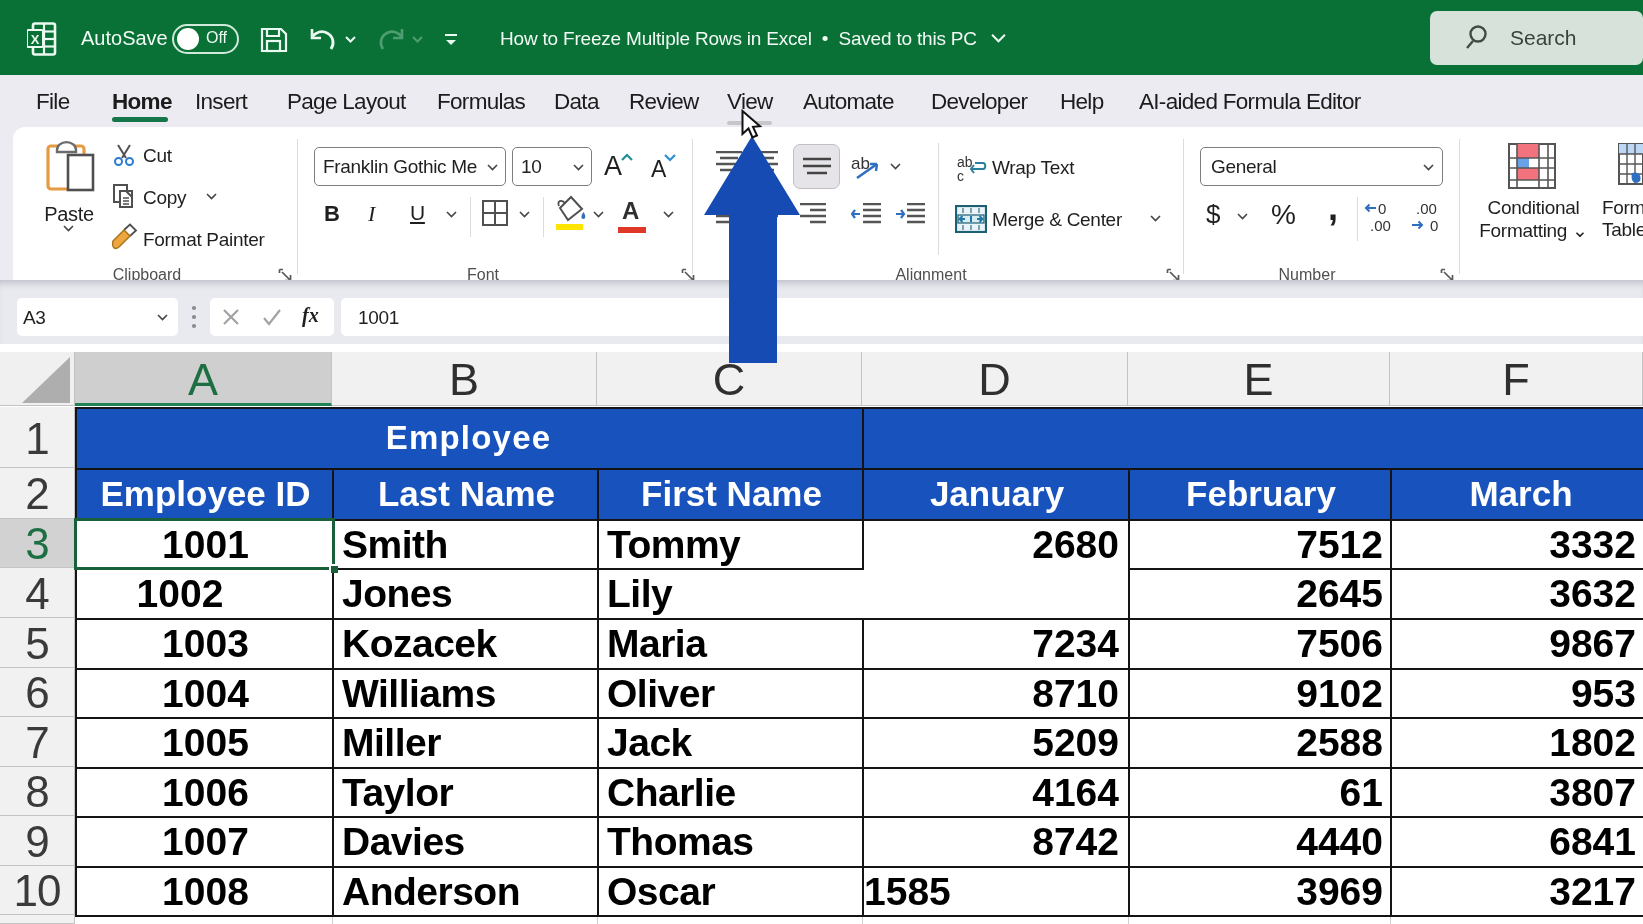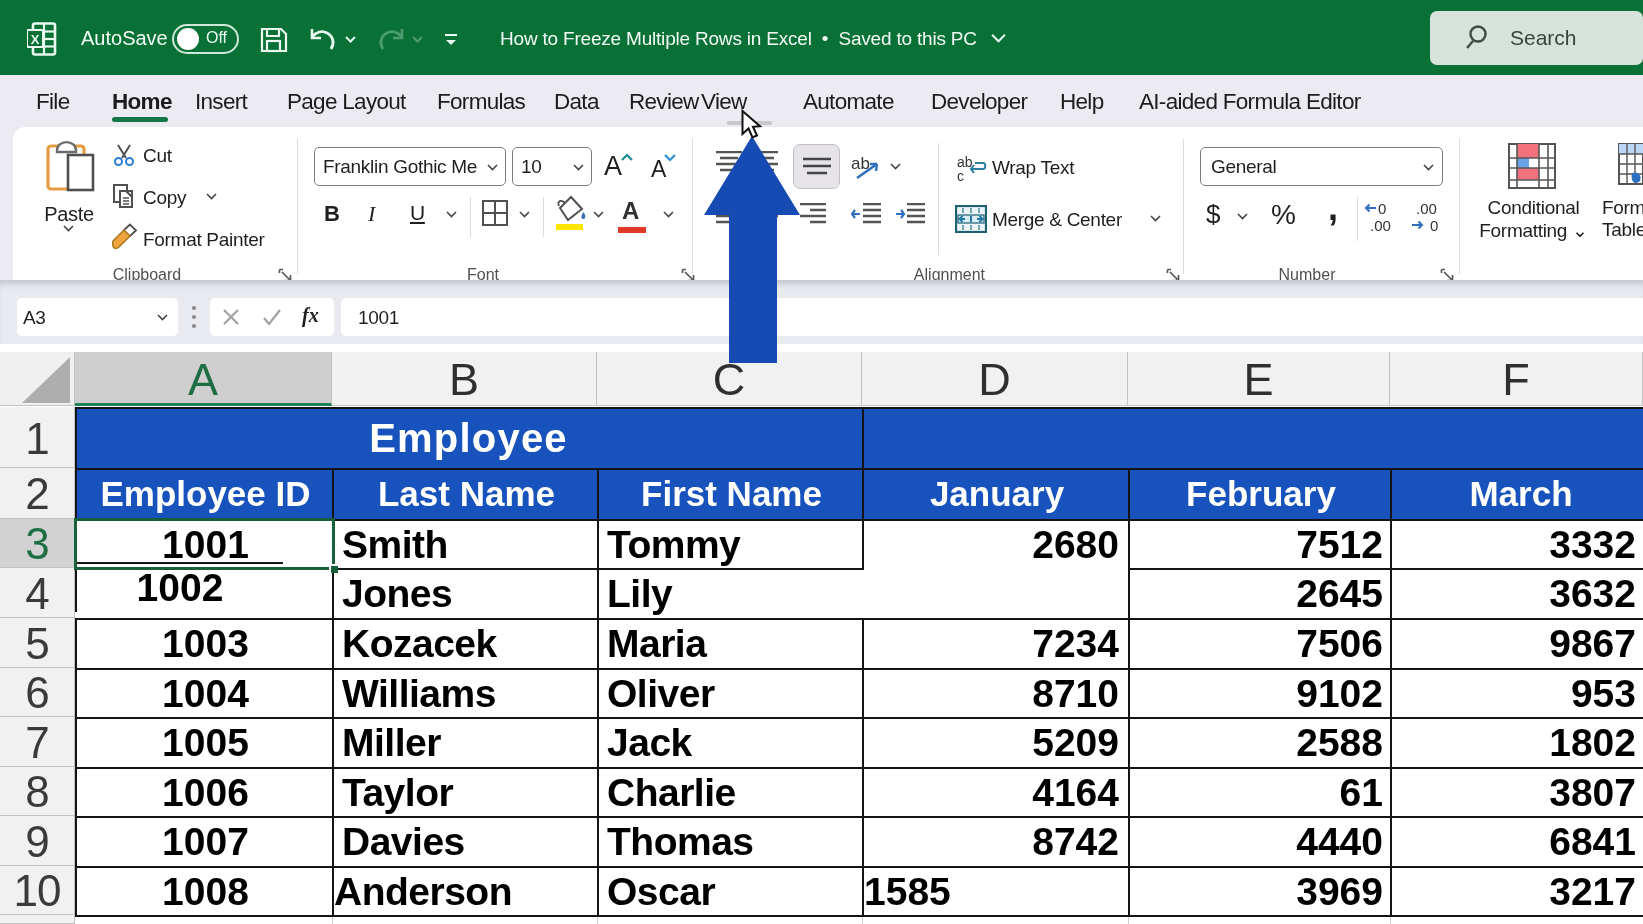--- a/index.html
+++ b/index.html
@@ -103,21 +103,21 @@
 </div>
 <div class="abs" id="menubar">
   <span class="tab" style="left:36px;">File</span>
   <span class="tab" style="left:112px;font-weight:bold;">Home</span>
   <div class="abs" style="left:112px;top:42px;width:56px;height:5px;background:#15764a;border-radius:3px;"></div>
   <span class="tab" style="left:195px;">Insert</span>
   <span class="tab" style="left:287px;">Page Layout</span>
   <span class="tab" style="left:437px;">Formulas</span>
   <span class="tab" style="left:554px;">Data</span>
   <span class="tab" style="left:629px;">Review</span>
-  <span class="tab" style="left:701px;">View</span>
+  <span class="tab" style="left:727px;">View</span>
   <div class="abs" style="left:727px;top:46px;width:45px;height:4px;background:#c6c6cb;border-radius:2px;"></div>
   <span class="tab" style="left:803px;">Automate</span>
   <span class="tab" style="left:931px;">Developer</span>
   <span class="tab" style="left:1060px;">Help</span>
   <span class="tab" style="left:1139px;">AI-aided Formula Editor</span>
 </div>
 <div class="abs" id="ribbon">
 
   <svg class="abs" style="left:44px;top:11px" width="52" height="56" viewBox="0 0 52 56">
     <rect x="4" y="8" width="36" height="43" rx="3" fill="none" stroke="#e59b41" stroke-width="3.2"></rect>
@@ -263,21 +263,21 @@
   <svg class="abs" style="left:955px;top:78px" width="32" height="28" viewBox="0 0 32 28">
     <rect x="1" y="1" width="30" height="26" fill="#eaf4f8" stroke="#1d5f74" stroke-width="2.2"></rect>
     <path d="M8 3 v5 m8 -5 v5 M8 20 v5 m8 -5 v5 M24 3 v5 M24 20 v5" stroke="#4d8195" stroke-width="1.4"></path>
     <rect x="3" y="10" width="26" height="8" fill="#d8ecf4" stroke="#1d5f74" stroke-width="1.2"></rect>
     <path d="M10 14 l-5 0 m2.5 -3 l-3 3 l3 3 M22 14 l5 0 m-2.5 -3 l3 3 l-3 3 M16 11 v6" stroke="#2178a5" stroke-width="2" fill="none"></path>
   </svg>
   <div class="rtext" style="left:992px;top:82px;">Merge &amp; Center</div>
   <svg class="chev" style="left:1150px;top:88px" viewBox="0 0 11 7">
       <path d="M1 1 l4.5 4.5 L10 1" fill="none" stroke="#444" stroke-width="1.6"></path>
     </svg>
-  <div class="glabel" style="left:785px;text-align:right;">Alignment</div>
+  <div class="glabel" style="left:831px;">Alignment</div>
   <svg class="launcher" style="left:1166px;" viewBox="0 0 14 14">
       <path d="M1.5 1.5 h3.5 M1.5 1.5 v3.5 M4 4 l7.5 7.5 M12.5 7 v5.5 H7" stroke="#585858" stroke-width="1.7" fill="none"></path>
     </svg>
   <div class="rsep" style="left:1183px;"></div>
 
   <div class="combo" style="left:1200px;top:20px;width:243px;height:39px;">
     <span class="rtext" style="left:10px;top:8px;">General</span>
     <svg class="chev" style="left:222px;top:16px" viewBox="0 0 11 7">
         <path d="M1 1 l4.5 4.5 L10 1" fill="none" stroke="#444" stroke-width="1.6"></path>
       </svg>
@@ -375,37 +375,37 @@
   <div class="rowhead" style="top:266px;height:50px;line-height:51px;">5</div>
   <div class="rowhead" style="top:316px;height:49px;line-height:50px;">6</div>
   <div class="rowhead" style="top:365px;height:50px;line-height:51px;">7</div>
   <div class="rowhead" style="top:415px;height:49px;line-height:50px;">8</div>
   <div class="rowhead" style="top:464px;height:50px;line-height:51px;">9</div>
   <div class="rowhead" style="top:514px;height:49px;line-height:50px;">10</div>
   <div class="rowhead" style="top:563px;height:9px;">&nbsp;</div>
 
   <div class="bluecell" style="left:75px;top:55px;width:1568px;height:61px;"></div>
   <div class="abs" style="left:862px;top:55px;width:2px;height:61px;background:#141414;"></div>
-  <div class="abs" style="left:75px;top:55px;width:787px;height:61px;color:#fff;font-weight:bold;font-size:40px;letter-spacing:1.2px;text-align:center;line-height:62px;">Employee</div>
+  <div class="abs" style="left:75px;top:55px;width:787px;height:61px;color:#fff;font-weight:bold;font-size:33px;letter-spacing:1.2px;text-align:center;line-height:62px;">Employee</div>
 
   <div class="bluecell" style="left:75px;top:116px;width:259px;height:51px;font-size:35px;text-align:center;line-height:48px;">Employee ID</div>
   <div class="bluecell" style="left:332px;top:116px;width:267px;height:51px;font-size:35px;text-align:center;line-height:48px;">Last Name</div>
   <div class="bluecell" style="left:597px;top:116px;width:267px;height:51px;font-size:35px;text-align:center;line-height:48px;">First Name</div>
   <div class="bluecell" style="left:862px;top:116px;width:268px;height:51px;font-size:35px;text-align:center;line-height:48px;">January</div>
   <div class="bluecell" style="left:1128px;top:116px;width:264px;height:51px;font-size:35px;text-align:center;line-height:48px;">February</div>
   <div class="bluecell" style="left:1390px;top:116px;width:260px;height:51px;font-size:35px;text-align:center;line-height:48px;">March</div>
 
   <div class="dcell" style="left:75px;top:167px;width:259px;height:49px;text-align:center;line-height:47px;">1001</div>
   <div class="dcell" style="left:332px;top:167px;width:267px;height:49px;padding-left:8px;line-height:47px;letter-spacing:-0.5px;">Smith</div>
   <div class="dcell" style="left:597px;top:167px;width:267px;height:49px;padding-left:8px;line-height:47px;letter-spacing:-0.5px;">Tommy</div>
   <div class="dcell" style="left:862px;top:167px;width:268px;height:49px;text-align:right;padding-right:11px;line-height:47px;">2680</div>
   <div class="dcell" style="left:1128px;top:167px;width:264px;height:49px;text-align:right;padding-right:9px;line-height:47px;">7512</div>
   <div class="dcell" style="left:1390px;top:167px;width:260px;height:49px;text-align:right;padding-right:14px;line-height:47px;">3332</div>
 
-  <div class="dcell" style="left:75px;top:210px;width:208px;height:50px;text-align:center;line-height:48px;">1002</div>
+  <div class="dcell" style="left:75px;top:216px;width:208px;height:50px;text-align:center;line-height:48px;">1002</div>
   <div class="dcell" style="left:332px;top:216px;width:267px;height:50px;padding-left:8px;line-height:48px;letter-spacing:-0.5px;">Jones</div>
   <div class="dcell" style="left:597px;top:216px;width:267px;height:50px;padding-left:8px;line-height:48px;letter-spacing:-0.5px;">Lily</div>
   <div class="dcell" style="left:1128px;top:216px;width:264px;height:50px;text-align:right;padding-right:9px;line-height:48px;">2645</div>
   <div class="dcell" style="left:1390px;top:216px;width:260px;height:50px;text-align:right;padding-right:14px;line-height:48px;">3632</div>
 
   <div class="dcell" style="left:75px;top:266px;width:259px;height:50px;text-align:center;line-height:48px;">1003</div>
   <div class="dcell" style="left:332px;top:266px;width:267px;height:50px;padding-left:8px;line-height:48px;letter-spacing:-0.5px;">Kozacek</div>
   <div class="dcell" style="left:597px;top:266px;width:267px;height:50px;padding-left:8px;line-height:48px;letter-spacing:-0.5px;">Maria</div>
   <div class="dcell" style="left:862px;top:266px;width:268px;height:50px;text-align:right;padding-right:11px;line-height:48px;">7234</div>
   <div class="dcell" style="left:1128px;top:266px;width:264px;height:50px;text-align:right;padding-right:9px;line-height:48px;">7506</div>
@@ -433,21 +433,21 @@
   <div class="dcell" style="left:1390px;top:415px;width:260px;height:49px;text-align:right;padding-right:14px;line-height:47px;">3807</div>
 
   <div class="dcell" style="left:75px;top:464px;width:259px;height:50px;text-align:center;line-height:48px;">1007</div>
   <div class="dcell" style="left:332px;top:464px;width:267px;height:50px;padding-left:8px;line-height:48px;letter-spacing:-0.5px;">Davies</div>
   <div class="dcell" style="left:597px;top:464px;width:267px;height:50px;padding-left:8px;line-height:48px;letter-spacing:-0.5px;">Thomas</div>
   <div class="dcell" style="left:862px;top:464px;width:268px;height:50px;text-align:right;padding-right:11px;line-height:48px;">8742</div>
   <div class="dcell" style="left:1128px;top:464px;width:264px;height:50px;text-align:right;padding-right:9px;line-height:48px;">4440</div>
   <div class="dcell" style="left:1390px;top:464px;width:260px;height:50px;text-align:right;padding-right:14px;line-height:48px;">6841</div>
 
   <div class="dcell" style="left:75px;top:514px;width:259px;height:49px;text-align:center;line-height:47px;">1008</div>
-  <div class="dcell" style="left:332px;top:514px;width:267px;height:49px;line-height:47px;letter-spacing:-0.5px;">Anderson</div>
+  <div class="dcell" style="left:332px;top:514px;width:267px;height:49px;padding-left:8px;line-height:47px;letter-spacing:-0.5px;">Anderson</div>
   <div class="dcell" style="left:597px;top:514px;width:267px;height:49px;padding-left:8px;line-height:47px;letter-spacing:-0.5px;">Oscar</div>
   <div class="dcell" style="left:862px;top:514px;width:268px;height:49px;text-align:left;padding-right:11px;line-height:47px;">1585</div>
   <div class="dcell" style="left:1128px;top:514px;width:264px;height:49px;text-align:right;padding-right:9px;line-height:47px;">3969</div>
   <div class="dcell" style="left:1390px;top:514px;width:260px;height:49px;text-align:right;padding-right:14px;line-height:47px;">3217</div>
 
   <div class="abs" style="left:75px;top:563px;width:1568px;height:2px;background:#141414;"></div>
 
   <div class="abs" style="left:332px;top:565px;width:1px;height:7px;background:#cfcfcf;"></div>
   <div class="abs" style="left:597px;top:565px;width:1px;height:7px;background:#cfcfcf;"></div>
   <div class="abs" style="left:862px;top:565px;width:1px;height:7px;background:#cfcfcf;"></div>

